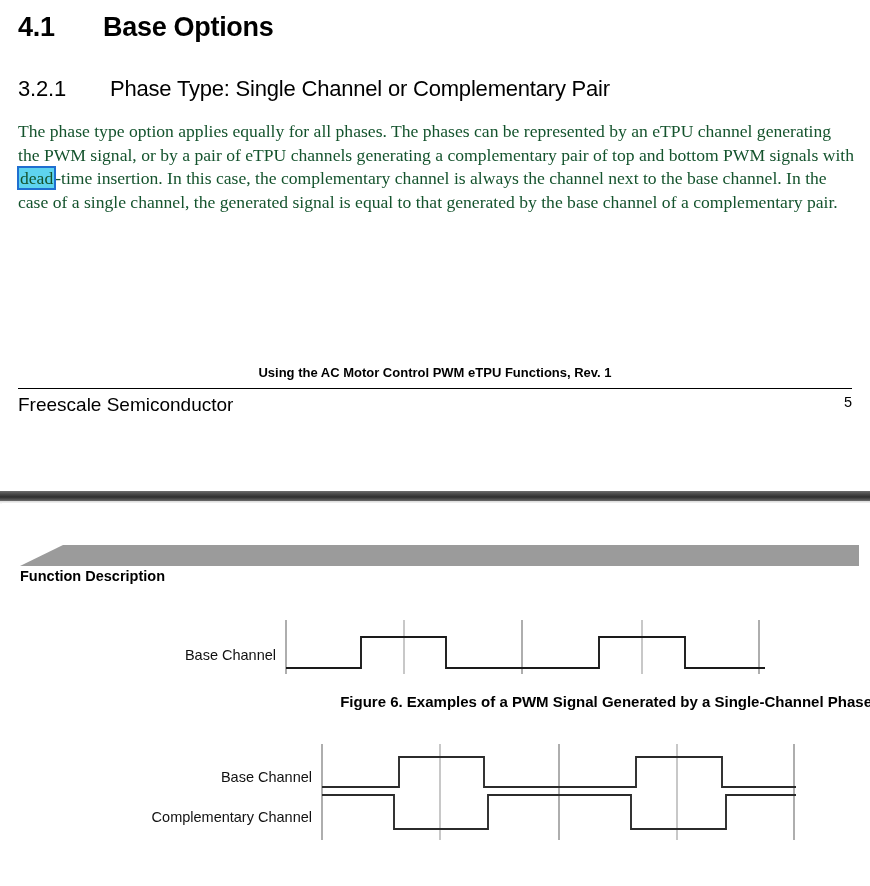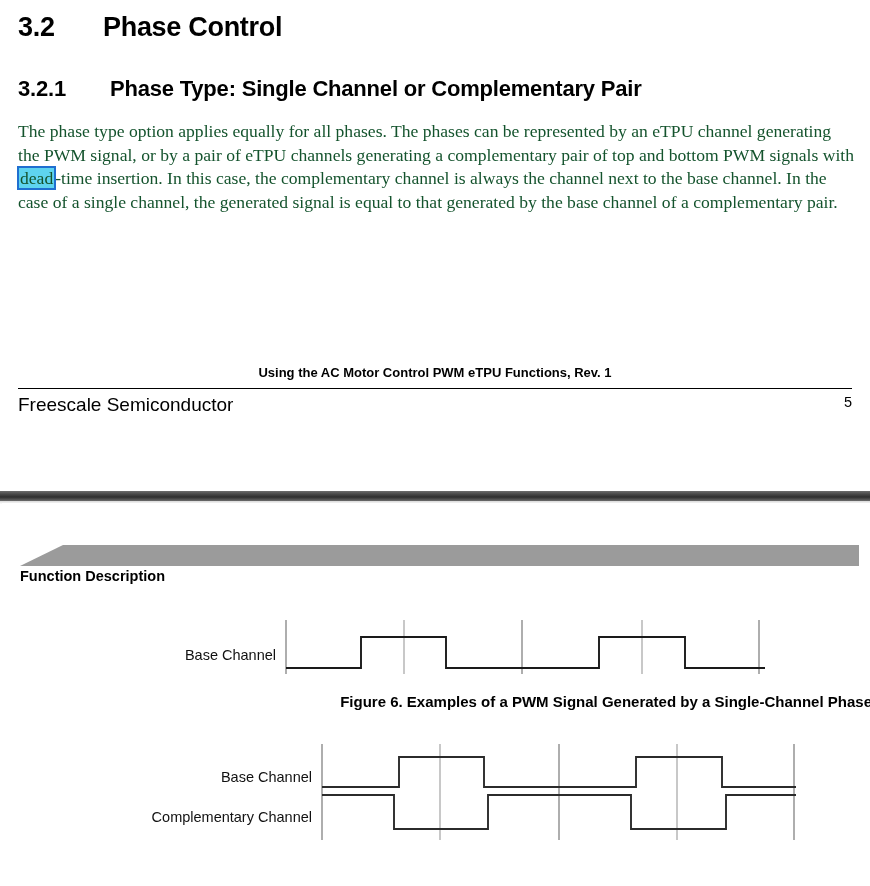--- a/index.html
+++ b/index.html
@@ -21,21 +21,21 @@
     position:absolute; left:18px; top:13px;
     font-family:"Liberation Sans", sans-serif;
     font-weight:bold; font-size:27px; letter-spacing:-0.3px;
     white-space:nowrap; line-height:1.1;
   }
   .h2 .num { display:inline-block; width:85px; }
 
   .h3 {
     position:absolute; left:18px; top:77px;
     font-family:"Liberation Sans", sans-serif;
-    font-weight:bold; font-size:22px; letter-spacing:-0.2px;
+    font-weight:normal; font-size:22px; letter-spacing:-0.2px;
     white-space:nowrap; line-height:1.1;
   }
   .h3 .num { display:inline-block; width:92px; }
 
   .body-par {
     position:absolute; left:18px; top:120px; width:838px;
     font-family:"Liberation Serif", serif;
     font-size:17.6px; line-height:23.6px;
     text-align:left; color:#14532d;
   }
@@ -108,21 +108,21 @@
     fill:#111;
     text-anchor:end;
   }
 </style>
 </head>
 <body>
 
 <div class="page-one">
 
   <div class="h2">
-    <span class="num">3.2</span><span>Phase Control</span>
+    <span class="num">4.1</span><span>Base Options</span>
   </div>
 
   <div class="h3">
     <span class="num">3.2.1</span><span>Phase Type: Single Channel or Complementary Pair</span>
   </div>
 
   <div class="body-par"><span>The phase type option applies equally for all phases. The phases can be represented by an eTPU channel generating the PWM signal, or by a pair of eTPU channels generating a complementary pair of top and bottom PWM signals with </span><span class="hl">dead</span><span>-time insertion. In this case, the complementary channel is always the channel next to the base channel. In the case of a single channel, the generated signal is equal to that generated by the base channel of a complementary pair.</span></div>
 
   <div class="footer-title">Using the AC Motor Control PWM eTPU Functions, Rev. 1</div>
   <div class="footer-rule"></div>

